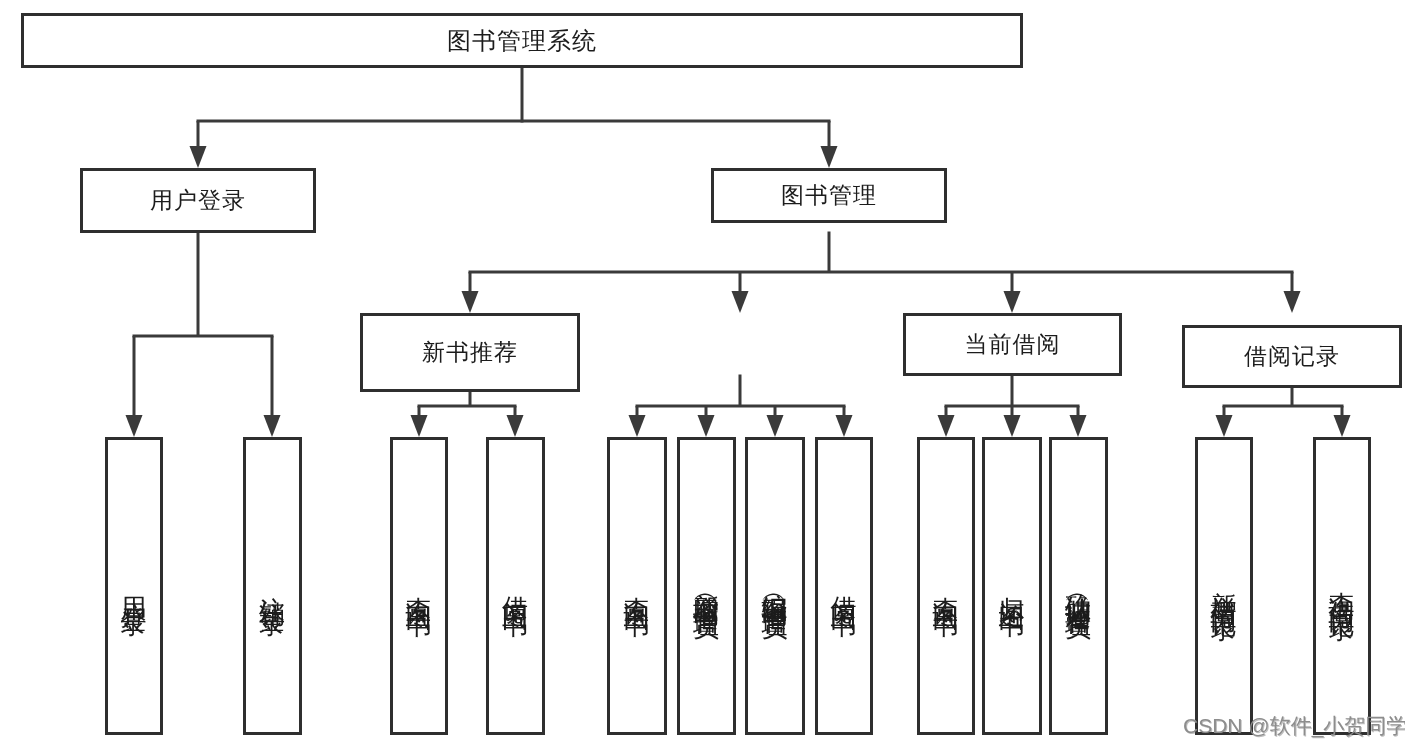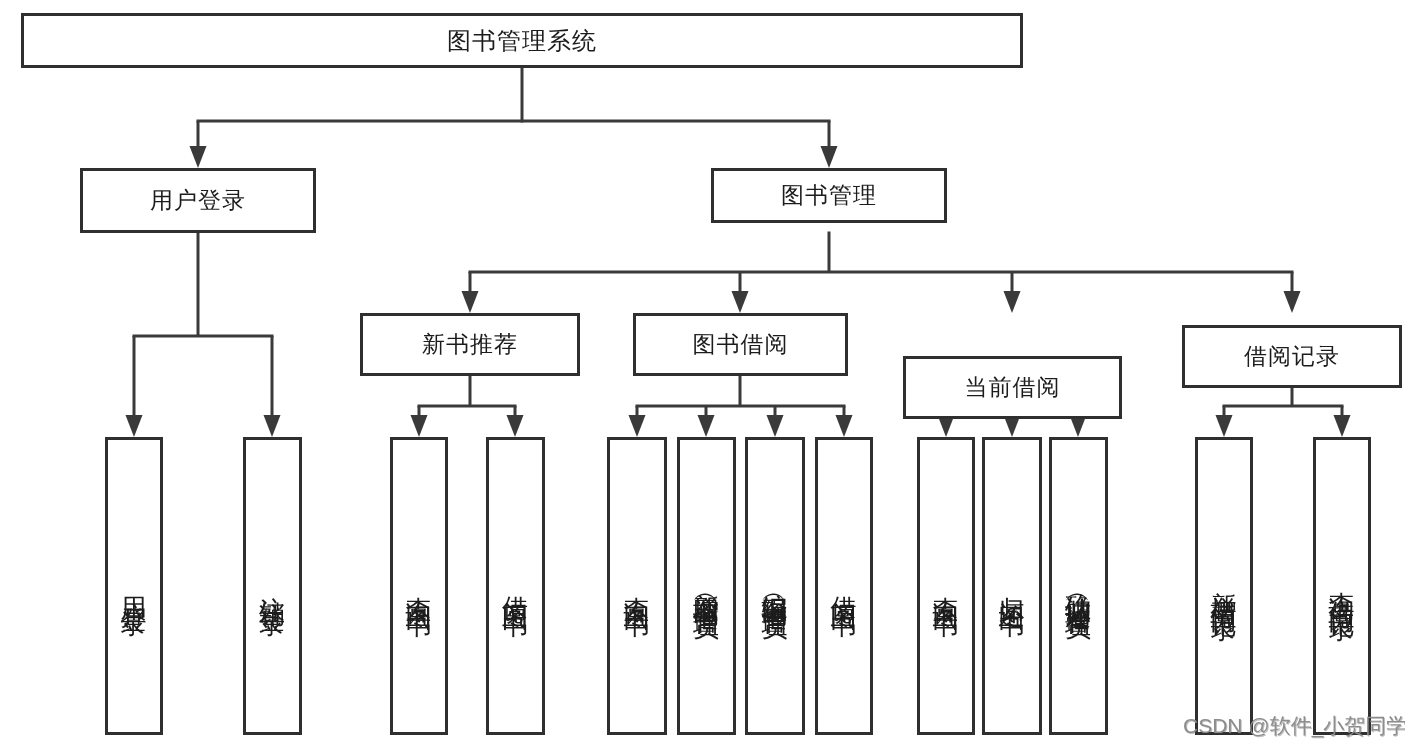--- a/index.html
+++ b/index.html
@@ -100,23 +100,22 @@
       <path d="M1224 437 L1215.5 415 L1232.5 415 Z"></path>
       <path d="M1342 437 L1333.5 415 L1350.5 415 Z"></path>
     </g>
   </svg>
 
   <div class="node h root" style="left:21px; top:13px; width:1002px; height:55px;">图书管理系统</div>
 
   <div class="node h" style="left:80px; top:168px; width:236px; height:65px;">用户登录</div>
   <div class="node h" style="left:711px; top:168px; width:236px; height:55px;">图书管理</div>
 
-  <div class="node h" style="left:360px; top:313px; width:220px; height:63px;">新书推荐</div>
-  <div class="node h" style="left:633px; top:313px; width:215px; height:63px;">图书借阅</div>
-  <div class="node h" style="left:903px; top:313px; width:219px; height:63px;margin-top:43px;">当前借阅</div>
+  <div class="node h" style="left:360px; top:313px; width:220px; height:79px;">新书推荐</div>
+  <div class="node h" style="left:903px; top:313px; width:219px; height:63px;">当前借阅</div>
   <div class="node h" style="left:1182px; top:313px; width:220px; height:63px;margin-top:12px;">借阅记录</div>
 
   <div class="node v" style="left:105px; top:437px; width:58px; height:298px;">用户登录</div>
   <div class="node v" style="left:243px; top:437px; width:59px; height:298px;">注销登录</div>
 
   <div class="node v" style="left:390px; top:437px; width:58px; height:298px;">查询图书</div>
   <div class="node v" style="left:486px; top:437px; width:59px; height:298px;">借阅图书</div>
 
   <div class="node v" style="left:607px; top:437px; width:60px; height:298px;">查询图书</div>
   <div class="node v long" style="left:677px; top:437px; width:59px; height:298px;">新增图书（管理员）</div>

